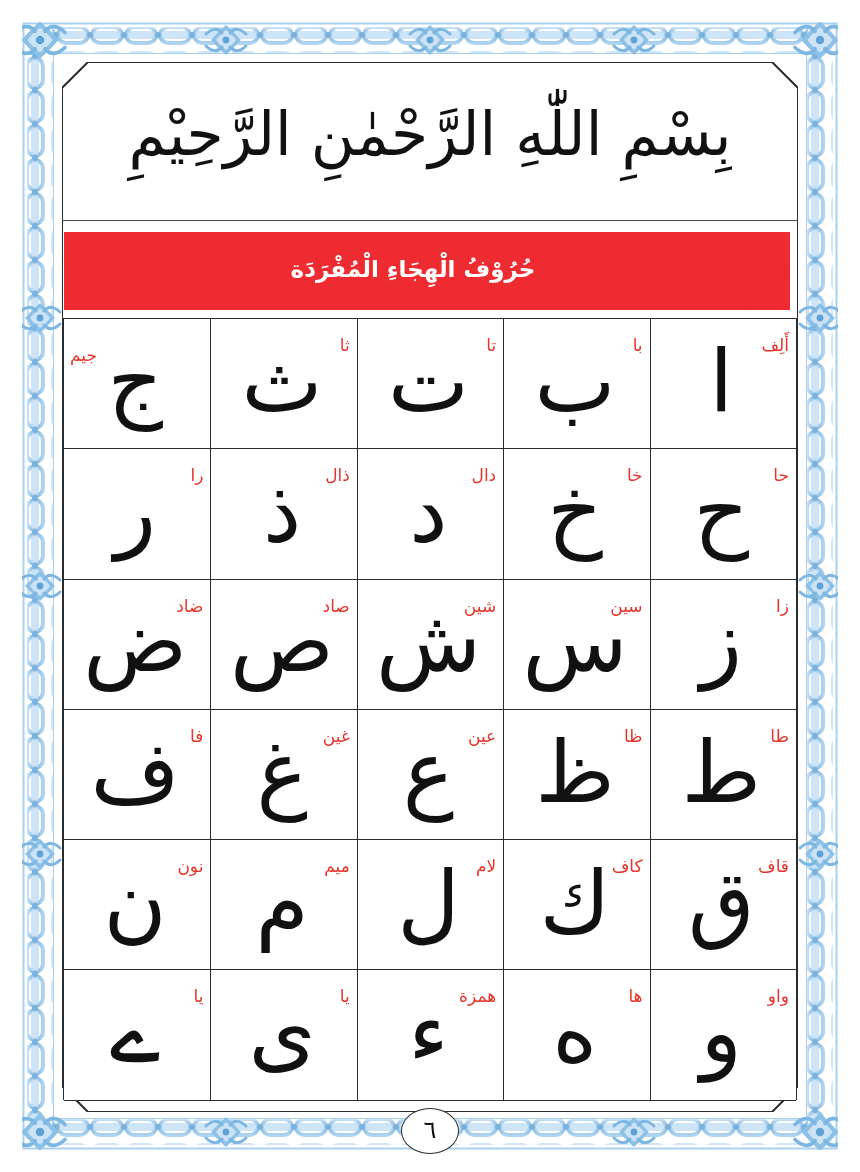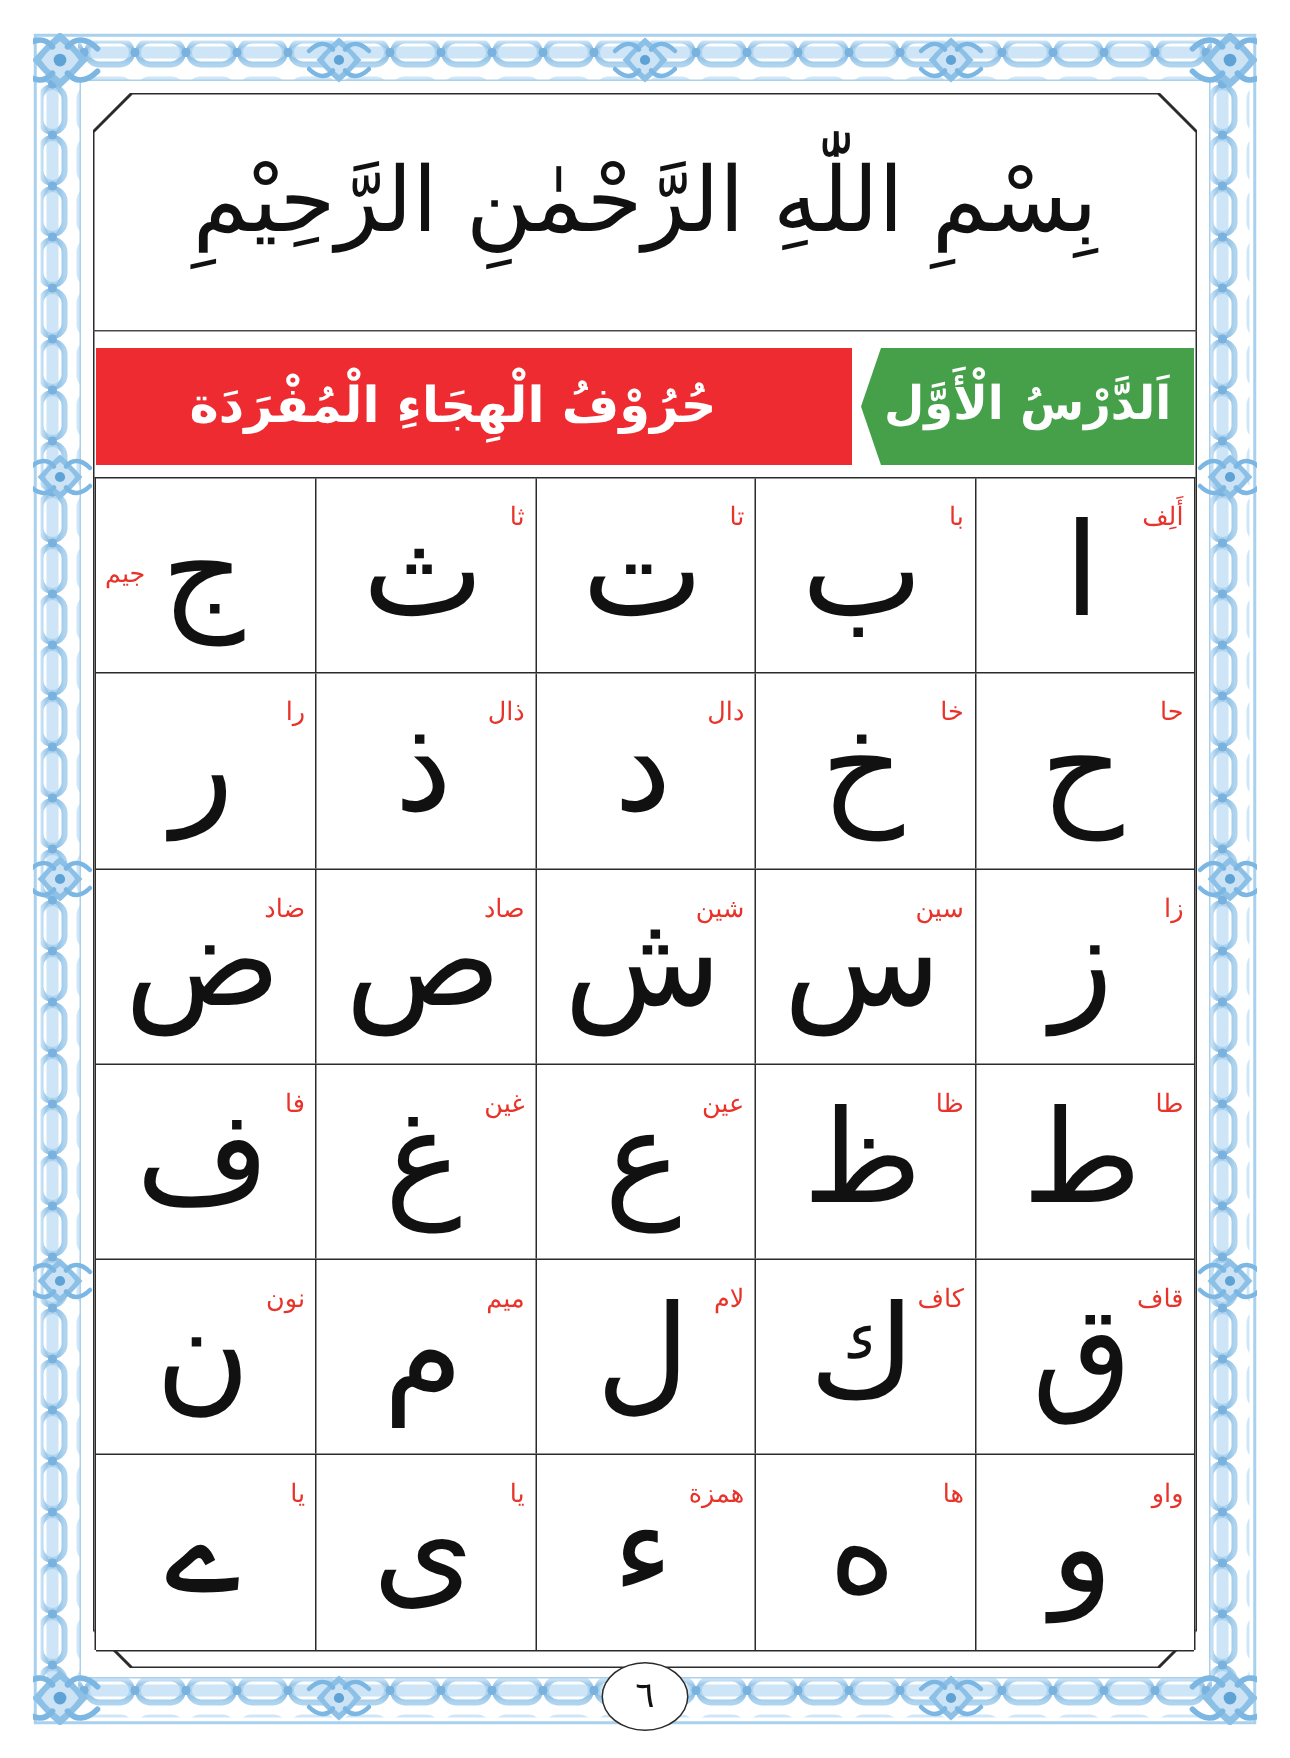--- a/index.html
+++ b/index.html
@@ -142,21 +142,21 @@
   .banner-red-inner {
     position: absolute;
     inset: 0;
     background: #ee2b30;
     -webkit-clip-path: polygon(0 0, 94% 0, 100% 50%, 94% 100%, 0 100%);
     clip-path: polygon(0 0, 94% 0, 100% 50%, 94% 100%, 0 100%);
   }
   .banner-red-text {
     position: relative;
     font-family: "DejaVu Sans", "Liberation Serif", serif;
-    font-size: 33px;
+    font-size: 23px;
     font-weight: bold;
     color: #ffffff;
     direction: rtl;
     white-space: nowrap;
     transform: translate(-14px, -2px);
     z-index: 2;
   }
 
   
   .letters-grid {
@@ -221,21 +221,20 @@
     color: #e8332a;
     direction: rtl;
     white-space: nowrap;
     z-index: 3;
   }
   
   .cell.label-mid-left .cell-name {
     top: 26px;
     right: auto;
     left: 6px;
-    margin-top: 28px;
   }
 
   
   .page-number {
     position: absolute;
     left: 50%;
     transform: translateX(-50%);
     top: 1108px;
     width: 56px;
     height: 44px;
@@ -339,23 +338,20 @@
     </div>
 
     <div class="inner">
 
       <div class="bismillah-row">
         <div class="bismillah">بِسْمِ اللّٰهِ الرَّحْمٰنِ الرَّحِيْمِ</div>
       </div>
       <div class="rule-under-bismillah"></div>
 
       <div class="banner">
-        <div class="banner-green">
-          <span class="banner-green-text">اَلدَّرْسُ الْأَوَّل</span>
-        </div>
         <div class="banner-red">
           <div class="banner-red-inner"></div>
           <span class="banner-red-text">حُرُوْفُ الْهِجَاءِ الْمُفْرَدَة</span>
         </div>
       </div>
 
       <div class="letters-grid" id="letters-grid">
           <div class="grid-row">
             <div class="cell">
               <div class="cell-letter">ا</div>

